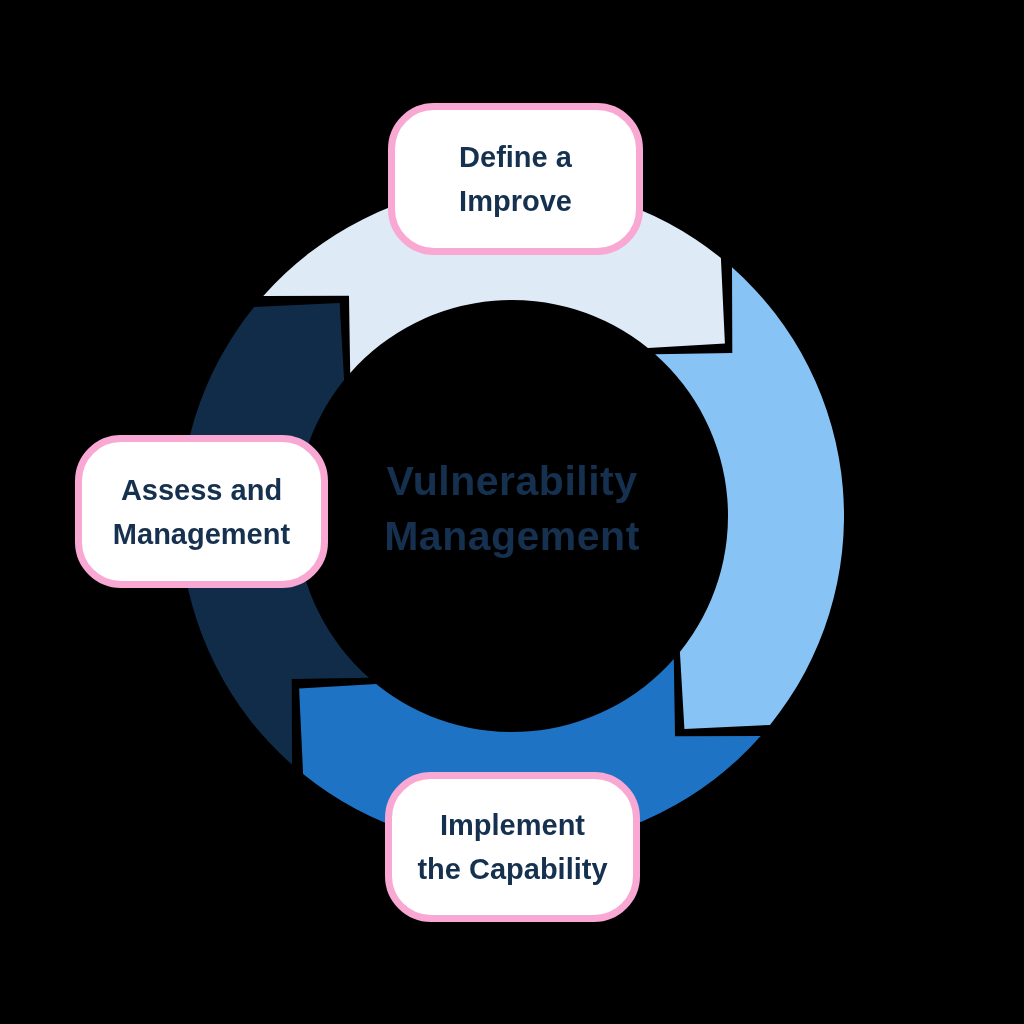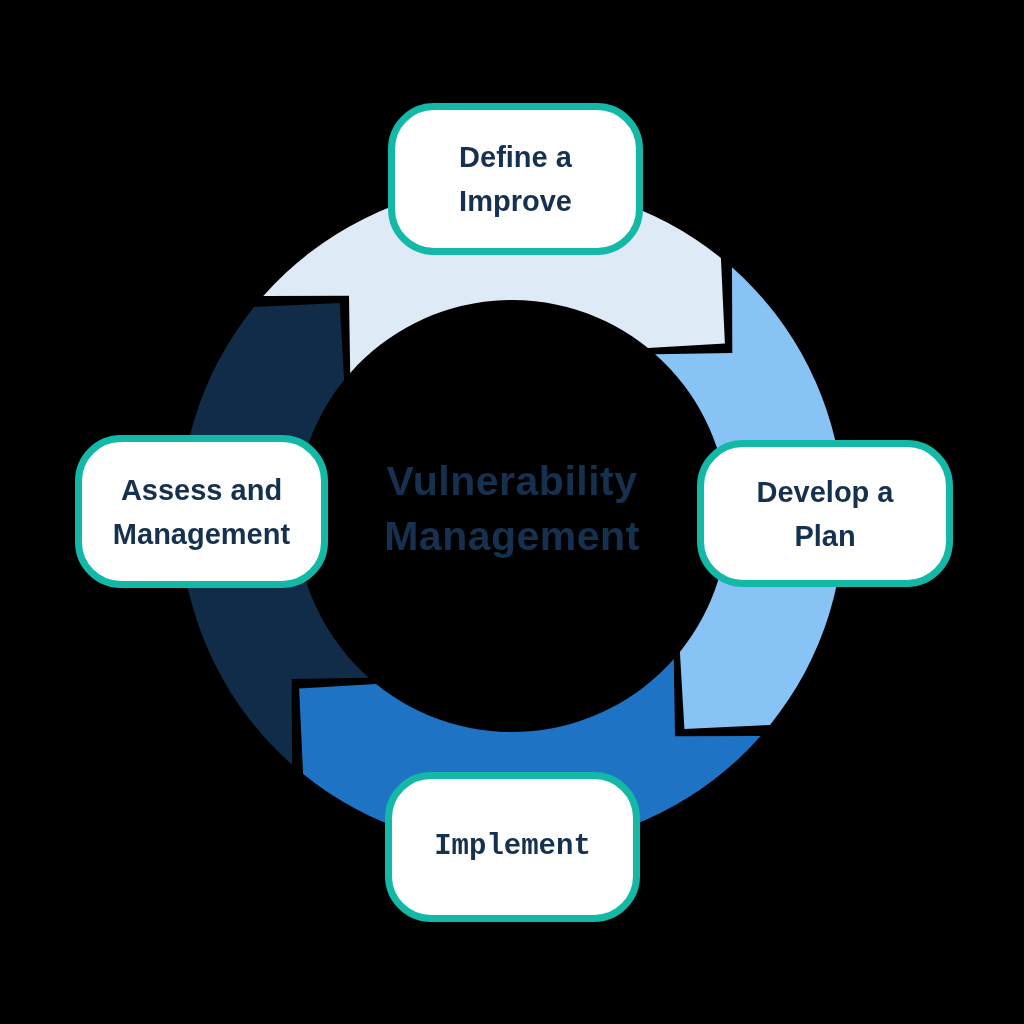--- a/index.html
+++ b/index.html
@@ -29,35 +29,35 @@
     font-size: 41px;
     font-weight: bold;
     line-height: 55px;
     letter-spacing: 0.5px;
     color: #15314f;
   }
   .box {
     position: absolute;
     box-sizing: border-box;
     background: #ffffff;
-    border: 7px solid #14b8a6;
+    border: 7px solid #f9a8d4;
     border-radius: 46px;
     display: flex;
     flex-direction: column;
     align-items: center;
     justify-content: center;
     text-align: left;
     font-size: 29px;
     font-weight: bold;
     line-height: 44px;
     color: #15314f;
   }
   .box-top    { left: 388px; top: 103px; width: 255px; height: 152px; }
   .box-right  { left: 697px; top: 440px; width: 256px; height: 147px; }
-  .box-bottom { left: 385px; top: 772px; width: 255px; height: 150px; font-family: Liberation Mono, monospace; }
+  .box-bottom { left: 385px; top: 772px; width: 255px; height: 150px; }
   .box-left   { left:  75px; top: 435px; width: 253px; height: 153px; }
 </style>
 </head>
 <body>
 
 <div class="stage">
 
   <svg id="ring-svg" width="1024" height="1024" viewBox="0 0 1024 1024">
       <path d="M 263.3 296.0 A 332 332 0 0 1 720.9 258.0 L 724.9 343.6 L 647.9 348.1 A 216 216 0 0 0 350.2 372.9 L 349.0 295.7 Z" fill="#dfeaf7"></path>
       <path d="M 732.0 267.3 A 332 332 0 0 1 770.0 724.9 L 684.4 728.9 L 679.9 651.9 A 216 216 0 0 0 655.1 354.2 L 732.3 353.0 Z" fill="#87c3f4"></path>
@@ -68,27 +68,24 @@
   <div class="center-title">
     <div>Vulnerability</div>
     <div>Management</div>
   </div>
 
   <div class="box box-top">
     <div>Define a</div>
     <div>Improve</div>
   </div>
 
-  <div class="box box-right">
-    <div>Develop a</div>
-    <div>Plan</div>
-  </div>
 
   <div class="box box-bottom">
     <div>Implement</div>
+    <div>the Capability</div>
   </div>
 
   <div class="box box-left">
     <div>Assess and</div>
     <div>Management</div>
   </div>
 
 </div>
 
 </body></html>

